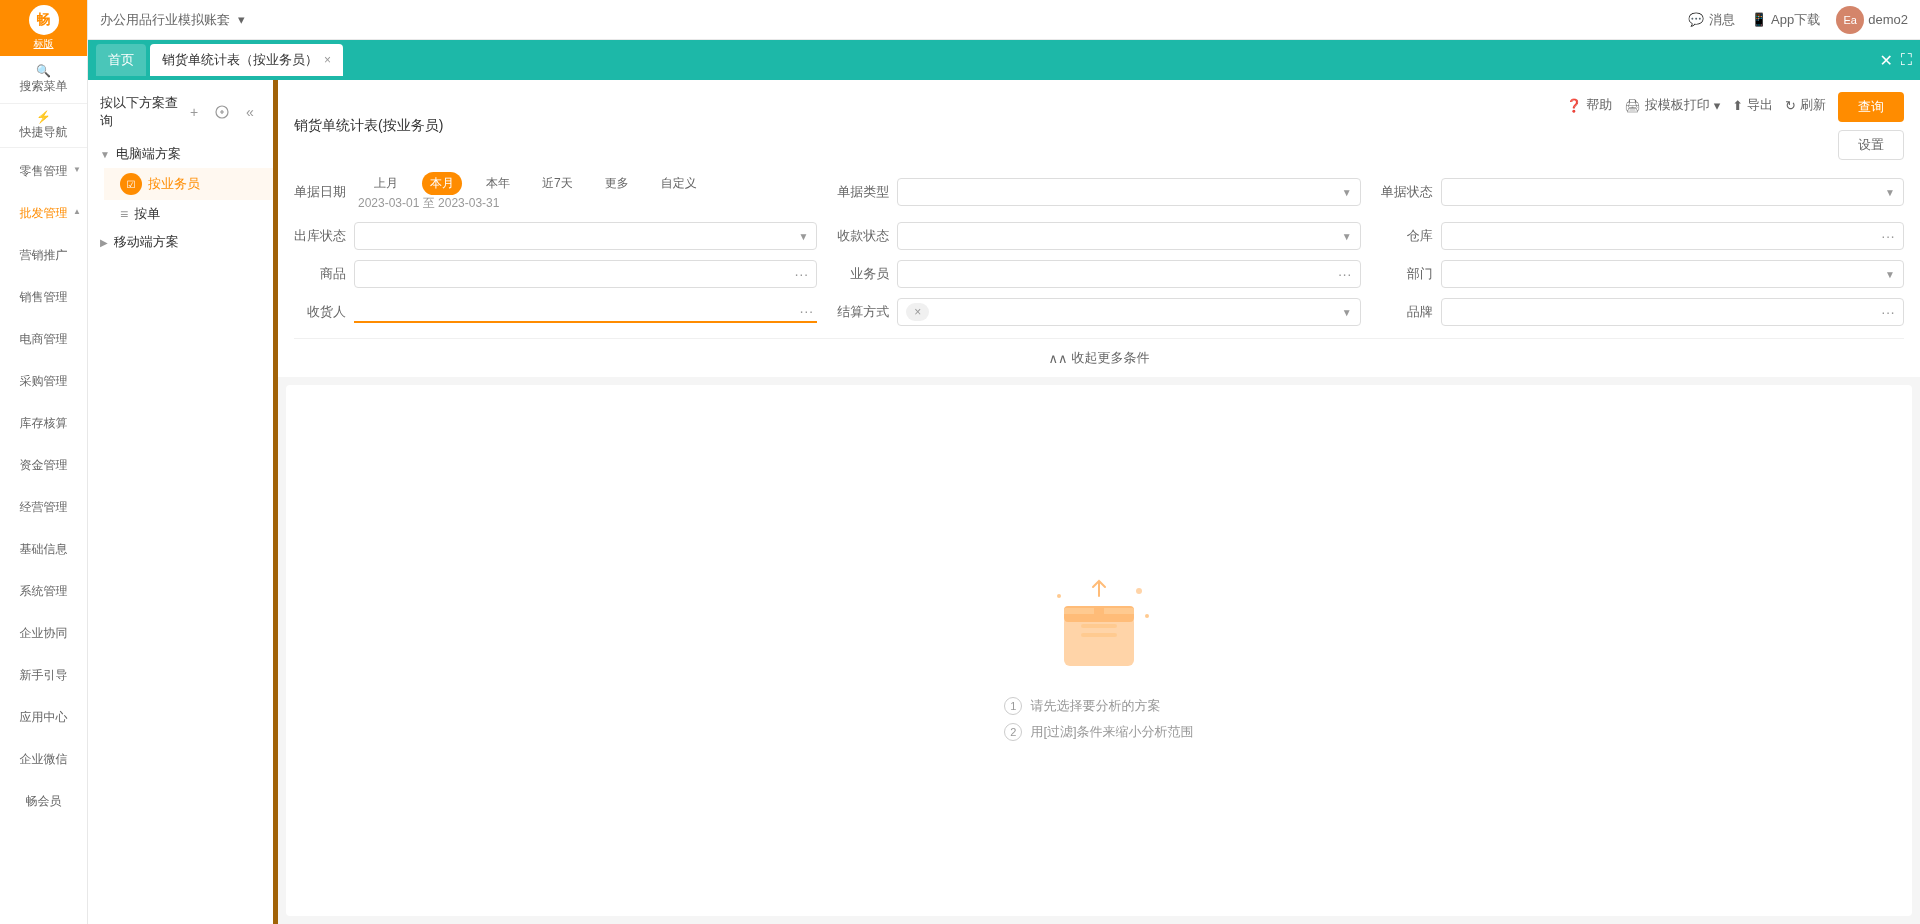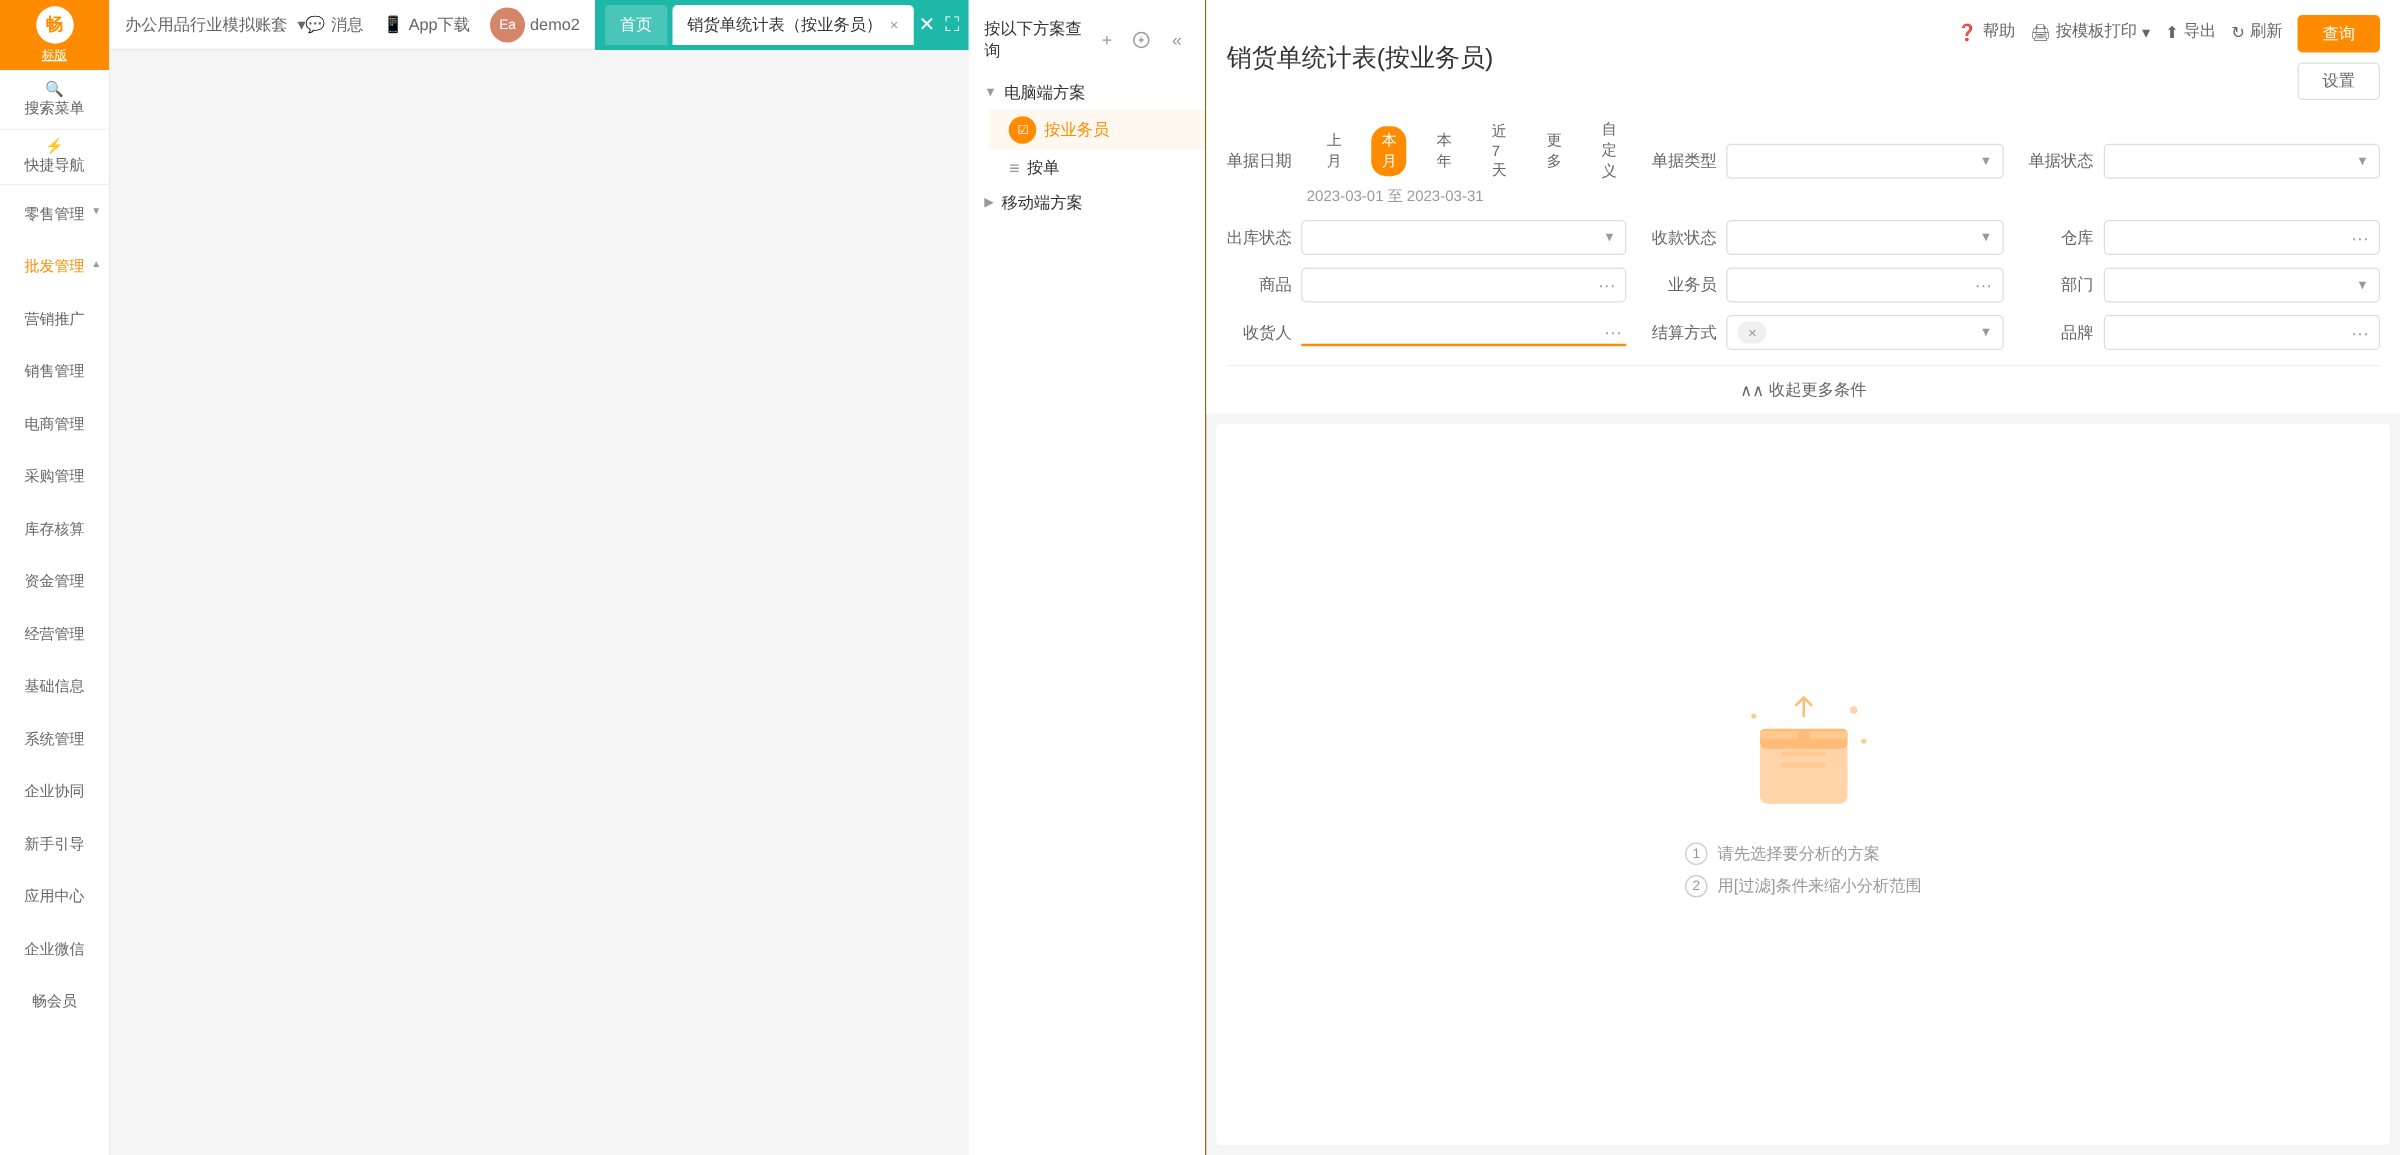--- a/index.html
+++ b/index.html
@@ -13,21 +13,21 @@
     .sidebar-logo .logo-text { color: #fff; font-size: 10px; text-decoration: underline; }
     .sidebar-search { width: 100%; padding: 8px 4px; text-align: center; cursor: pointer; color: #666; font-size: 12px; border-bottom: 1px solid #f0f0f0; }
     .sidebar-shortcut { width: 100%; padding: 6px 4px; text-align: center; cursor: pointer; color: #666; font-size: 12px; border-bottom: 1px solid #f0f0f0; }
     .sidebar-item { width: 100%; padding: 10px 4px; text-align: center; cursor: pointer; color: #666; font-size: 12px; display: flex; flex-direction: column; align-items: center; position: relative; }
     .sidebar-item.active { color: #ff8c00; }
     .sidebar-item .item-label { margin-top: 5px; font-family: Liberation Mono, monospace; }
     .sidebar-item.has-arrow::after { content: '▲'; position: absolute; right: 6px; top: 50%; transform: translateY(-50%); font-size: 8px; color: #999; }
     .sidebar-item.has-arrow-down::after { content: '▼'; position: absolute; right: 6px; top: 50%; transform: translateY(-50%); font-size: 8px; color: #999; }
 
     
-    .main { flex: 1; display: flex; overflow: hidden; }
+    .main { flex: 1; display: flex; flex-direction: column; overflow: hidden; }
 
     
     .topbar { height: 40px; background: #fff; border-bottom: 1px solid #e8e8e8; display: flex; align-items: center; padding: 0 12px; justify-content: space-between; }
     .topbar-left { display: flex; align-items: center; gap: 8px; color: #666; font-size: 13px; }
     .topbar-dropdown { display: flex; align-items: center; gap: 4px; cursor: pointer; }
     .topbar-right { display: flex; align-items: center; gap: 16px; color: #666; font-size: 13px; }
     .topbar-right-item { display: flex; align-items: center; gap: 4px; cursor: pointer; }
     .avatar { width: 28px; height: 28px; border-radius: 50%; background: #d4856a; display: flex; align-items: center; justify-content: center; color: #fff; font-size: 11px; overflow: hidden; }
 
     
@@ -37,35 +37,35 @@
     .tab.active-tab { background: #fff; color: #333; }
     .tab-close { color: #999; font-size: 12px; cursor: pointer; }
     .tab.home .tab-label { color: #fff; }
     .fullscreen-btn { margin-left: auto; color: #fff; cursor: pointer; font-size: 16px; }
     .close-tab-x { color: #fff; font-size: 16px; cursor: pointer; margin-left: auto; }
 
     
     .page-content { flex: 1; display: flex; overflow: hidden; background: #f5f5f5; }
 
     
-    .left-panel { width: 190px; background: #fff; border-right: 1px solid #a16207; padding: 8px 0; overflow-y: auto; }
+    .left-panel { width: 190px; background: #fff; border-right: 5px solid #a16207; padding: 8px 0; overflow-y: auto; }
     .left-panel-header { padding: 6px 12px; display: flex; align-items: center; justify-content: space-between; font-size: 13px; color: #333; }
     .left-panel-header-actions { display: flex; align-items: center; gap: 6px; }
     .icon-btn { width: 22px; height: 22px; display: flex; align-items: center; justify-content: center; cursor: pointer; color: #999; font-size: 14px; border-radius: 3px; }
     .tree-section { padding: 4px 0; }
     .tree-parent { padding: 5px 12px; display: flex; align-items: center; gap: 6px; cursor: pointer; font-size: 13px; color: #333; font-weight: 500; }
     .tree-children { padding-left: 16px; }
     .tree-child { padding: 5px 12px 5px 16px; display: flex; align-items: center; gap: 6px; cursor: pointer; font-size: 13px; color: #333; }
     .tree-child.active { color: #ff8c00; background: #fff8f0; }
     .orange-circle { width: 22px; height: 22px; background: #ff8c00; border-radius: 50%; display: flex; align-items: center; justify-content: center; color: #fff; font-size: 10px; }
 
     
     .right-panel { flex: 1; display: flex; flex-direction: column; overflow: hidden; }
     .page-title-row { display: flex; align-items: center; justify-content: space-between; margin-bottom: 12px; }
-    .page-title { font-size: 20px; font-weight: 500; color: #333; text-align: right; }
+    .page-title { font-size: 14px; font-weight: 500; color: #333; text-align: right; }
     .action-btn { display: flex; align-items: center; gap: 4px; color: #666; font-size: 13px; cursor: pointer; }
     .query-btn { background: #ff8c00; color: #fff; border: none; padding: 6px 20px; border-radius: 4px; cursor: pointer; font-size: 13px; }
     .set-btn { background: #fff; color: #666; border: 1px solid #ddd; padding: 5px 16px; border-radius: 4px; cursor: pointer; font-size: 13px; margin-top: 4px; }
     .date-bar { display: flex; align-items: center; gap: 4px; flex: 1; }
     .date-btn { padding: 3px 8px; border-radius: 3px; cursor: pointer; font-size: 12px; color: #666; margin-left: 12px; }
     .date-btn.active { background: #ff8c00; color: #fff; border-radius: 12px; }
     .date-range { font-size: 12px; color: #999; margin-left: 4px; }
     .select-control { flex: 1; border: 1px solid #ddd; border-radius: 4px; padding: 4px 8px; display: flex; align-items: center; justify-content: space-between; cursor: pointer; background: #fff; min-height: 28px; }
     .select-arrow { color: #999; font-size: 10px; }
     .select-dots { color: #999; font-size: 14px; cursor: pointer; }

